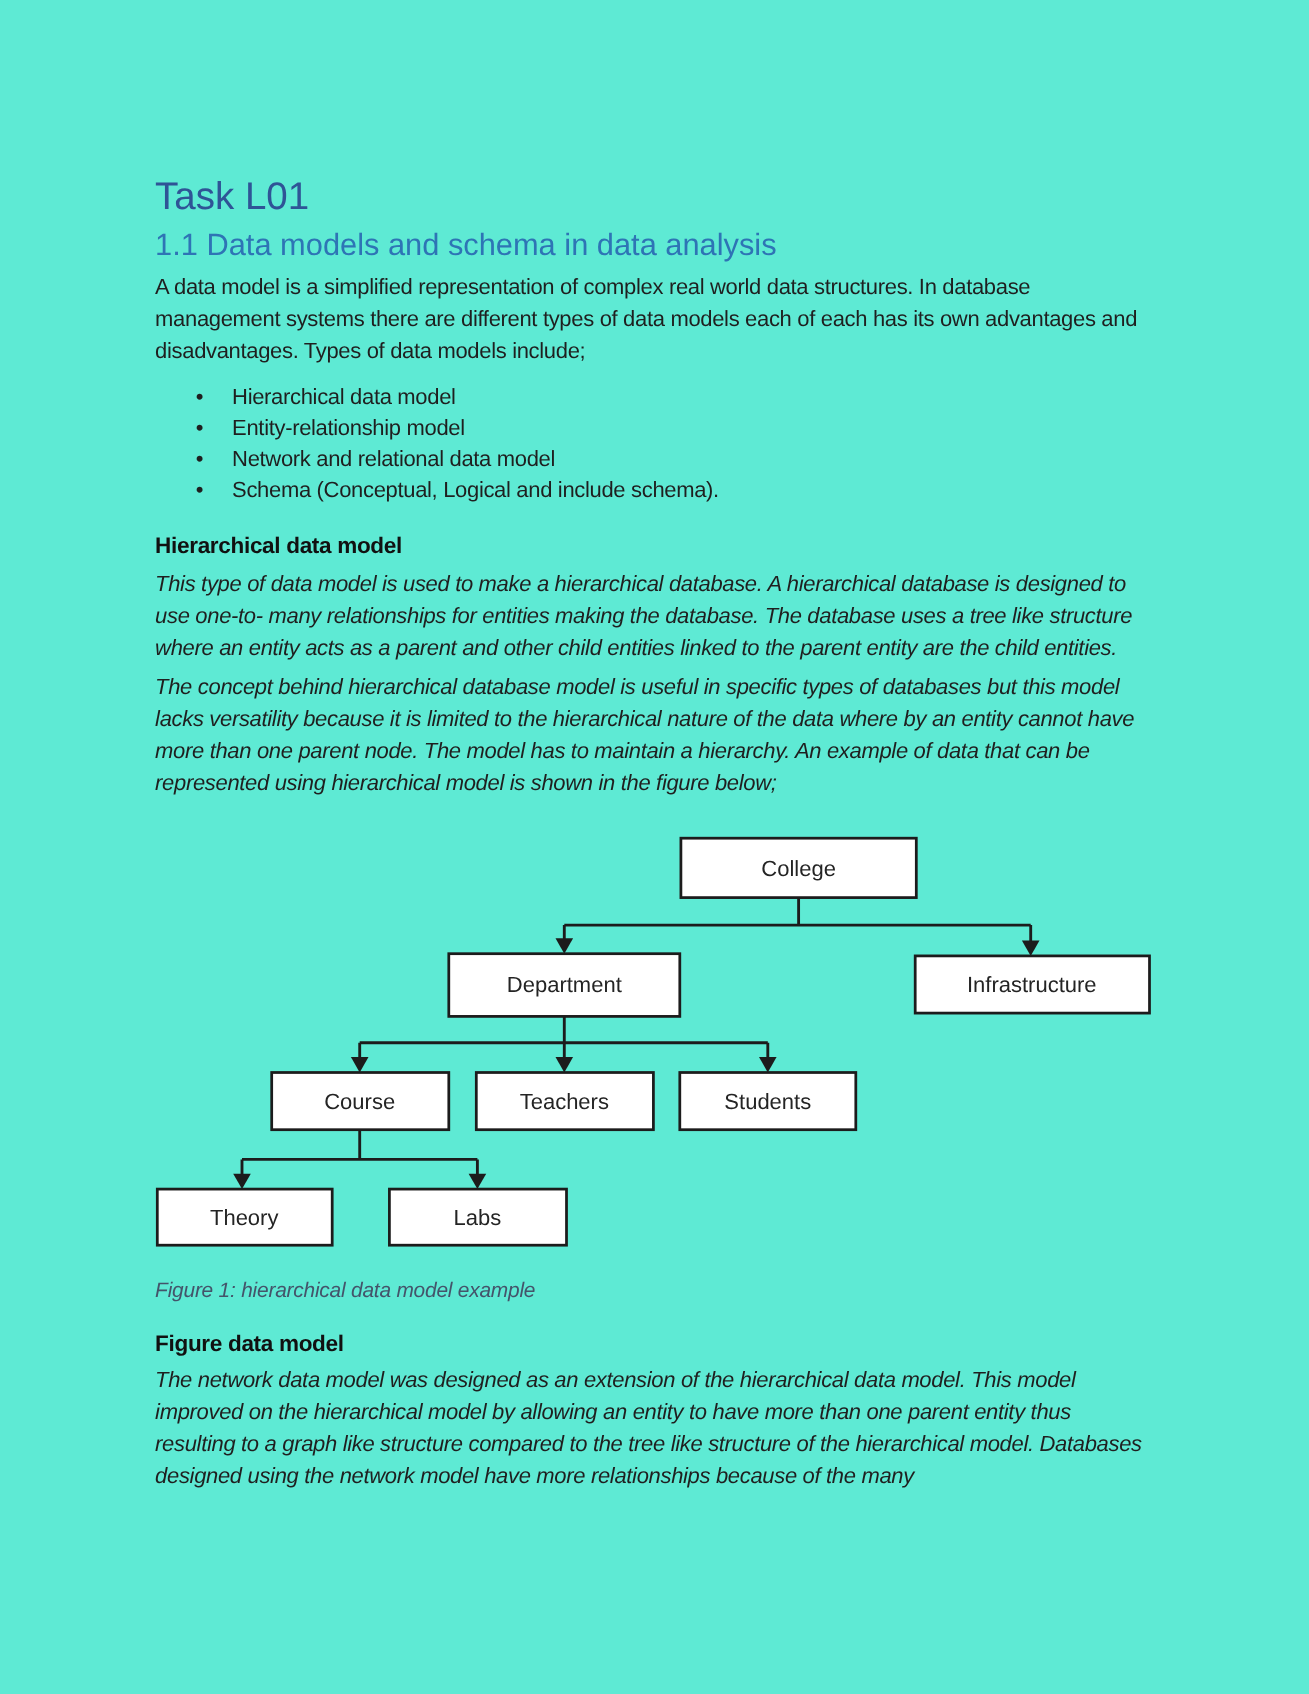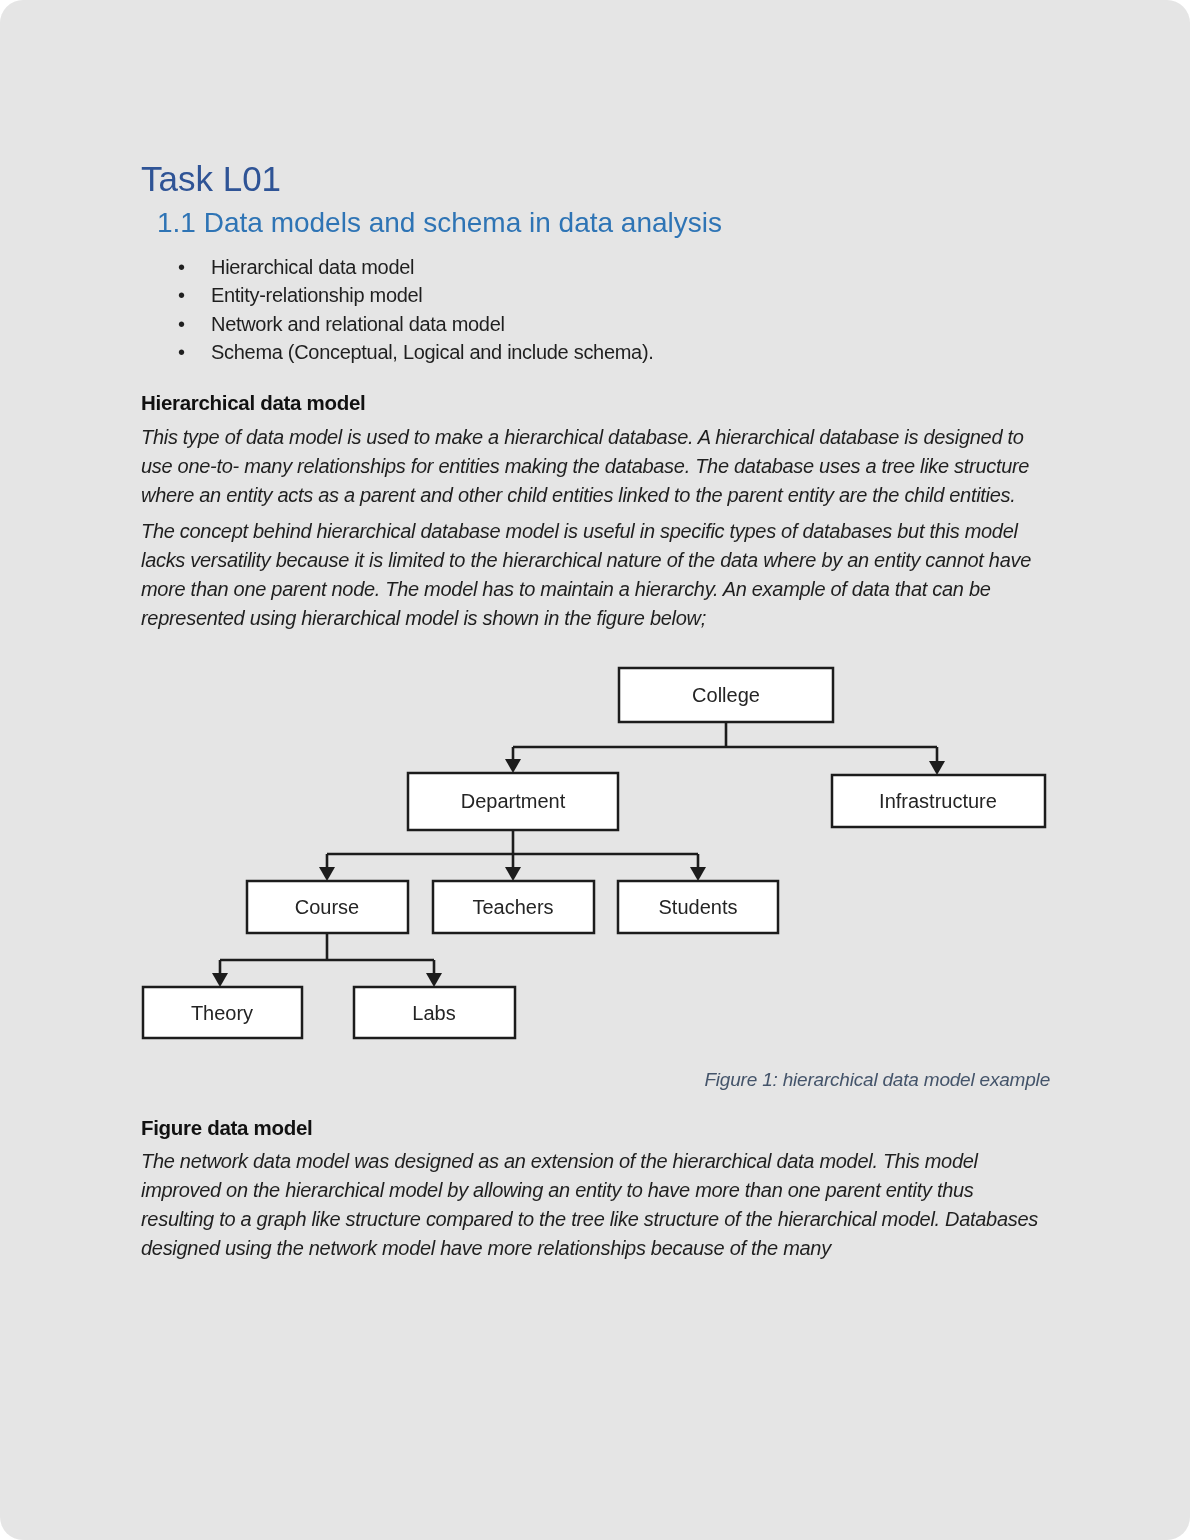--- a/index.html
+++ b/index.html
@@ -1,26 +1,26 @@
 <!DOCTYPE html>
 <html><head>
 <meta charset="utf-8">
 <style>
   html,body{margin:0;padding:0;background:#ffffff;}
   .page{
-    width:1190px;height:1540px;background:#e5e5e5;position:relative;
-    font-family:"Liberation Sans",sans-serif;color:#1f1f1f;overflow:hidden;border-radius:23px;
+    width:1190px;height:1540px;background:#5eead4;position:relative;
+    font-family:"Liberation Sans",sans-serif;color:#1f1f1f;overflow:hidden;
   }
   .content{padding:158px 140px 0 141px;}
   h1.doc-h1{
     margin:0;font-size:35px;font-weight:400;color:#2F5496;line-height:1.2;
     letter-spacing:0;
   }
   h2.doc-h2{
-    margin:5px 0 0 16px;font-size:28px;font-weight:400;color:#2E74B5;line-height:1.25;
+    margin:5px 0 0 0;font-size:28px;font-weight:400;color:#2E74B5;line-height:1.25;
   }
   p.body-text{
     margin:7px 0 0 0;font-size:20px;line-height:29px;letter-spacing:-0.3px;
   }
   ul.doc-list{
     margin:13px 0 0 0;padding:0;list-style:none;
   }
   ul.doc-list li{
     position:relative;padding-left:70px;font-size:20px;line-height:28.3px;
     letter-spacing:-0.3px;
@@ -38,33 +38,33 @@
   .node-rect{fill:#ffffff;stroke:#1c1c1c;stroke-width:2.5;}
   .edge-line{stroke:#1c1c1c;stroke-width:2.6;fill:none;}
   .arrow-head{fill:#1c1c1c;stroke:none;}
   .node-label{
     font-family:"Liberation Sans",sans-serif;font-size:20px;fill:#242424;
     text-anchor:middle;
   }
   .figure-caption{
     margin:21px 0 0 0;font-size:19px;font-style:italic;color:#44546A;
     letter-spacing:-0.2px;
-    text-align:right;
   }
 </style>
 </head>
 <body>
 
 <div class="page">
   <div class="content">
 
     <h1 class="doc-h1">Task L01</h1>
 
     <h2 class="doc-h2">1.1 Data models and schema in data analysis</h2>
 
+    <p class="body-text">A data model is a simplified representation of complex real world data structures. In database management systems there are different types of data models each of each has its own advantages and disadvantages. Types of data models include;</p>
 
     <ul class="doc-list">
       <li>Hierarchical data model</li>
       <li>Entity-relationship model</li>
       <li>Network and relational data model</li>
       <li>Schema (Conceptual, Logical and include schema).</li>
     </ul>
 
     <h3 class="doc-h3">Hierarchical data model</h3>
 

